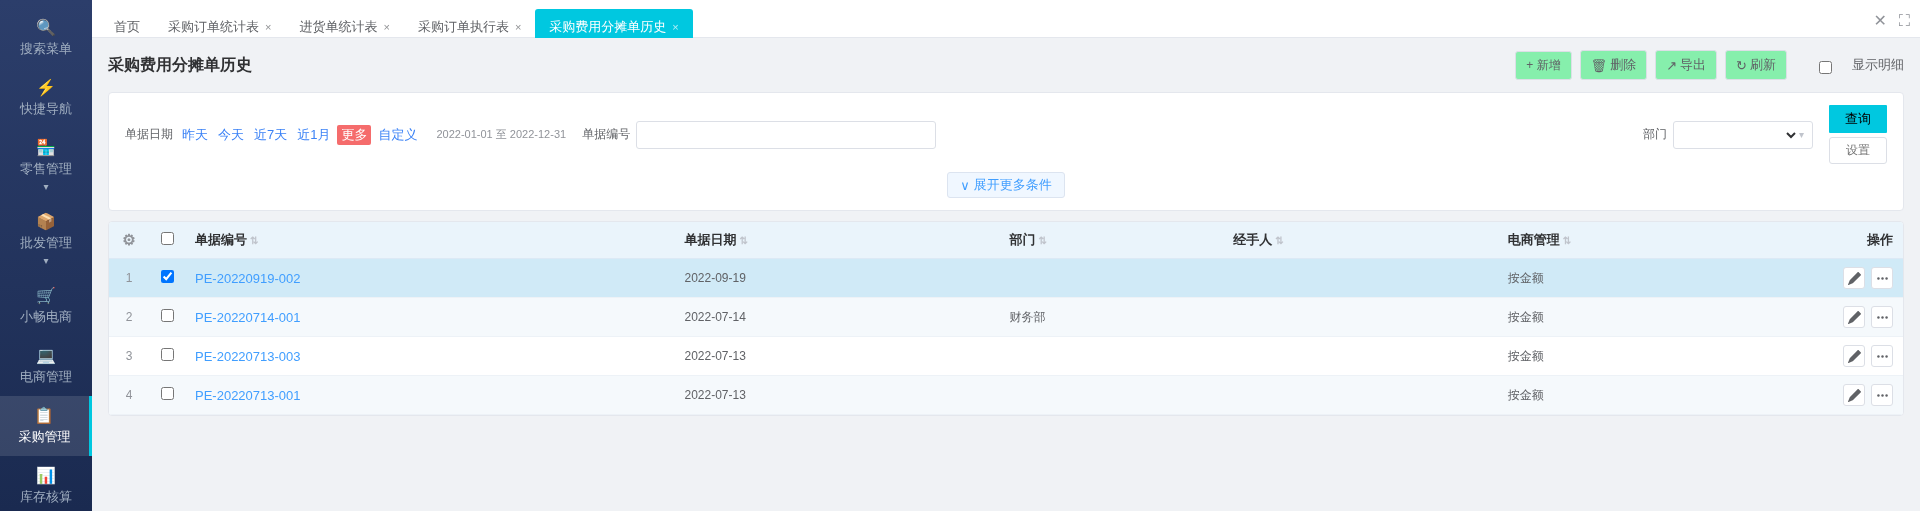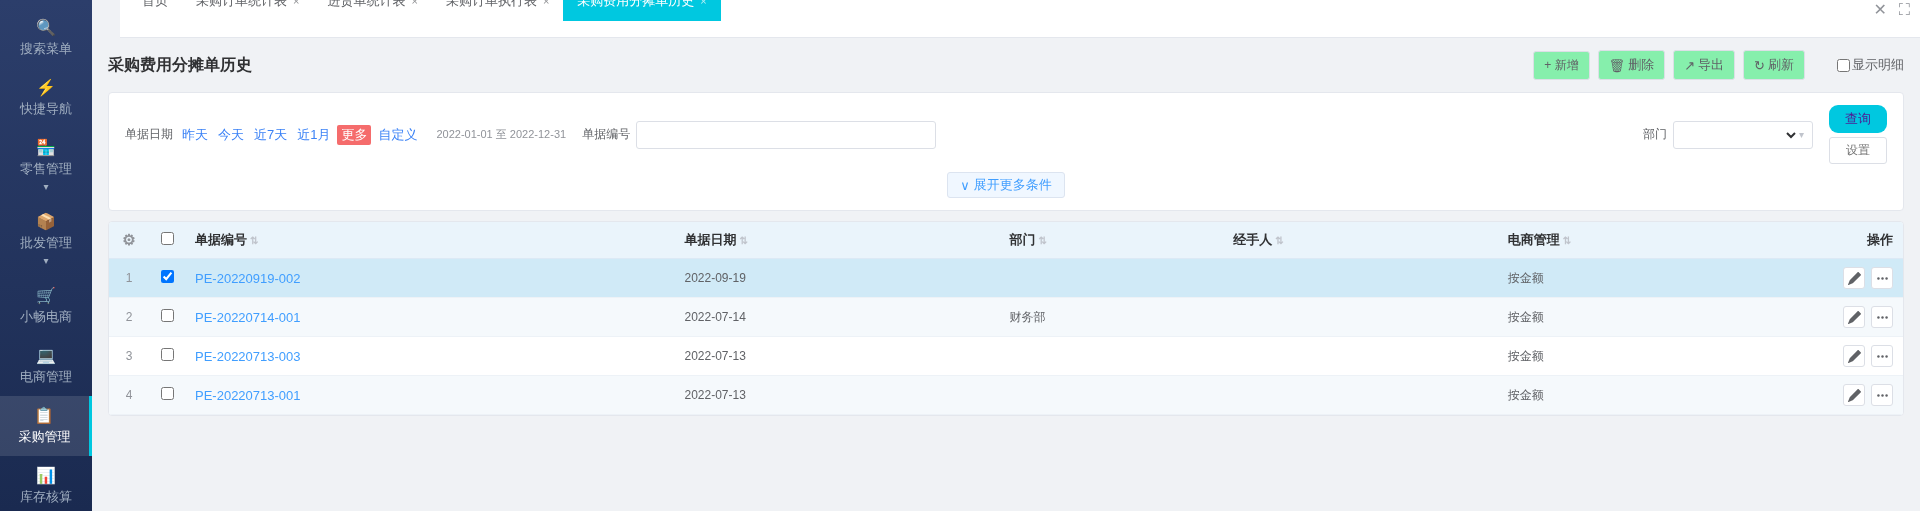--- a/index.html
+++ b/index.html
@@ -38,26 +38,25 @@
       display: flex;
       flex-direction: column;
       background: #f0f2f5;
       overflow: hidden;
     }
 
     
     .tab-bar {
       background: #fff;
       display: flex;
-      align-items: flex-end;
+      align-items: flex-start;
       border-bottom: 1px solid #e4e7ed;
-      padding: 16px 8px;
+      padding: 9px 8px;
       height: 38px;
       flex-shrink: 0;
-      margin-left: 28px;
     }
     .tab {
       padding: 0 14px;
       height: 38px;
       display: flex;
       align-items: center;
       gap: 6px;
       cursor: pointer;
       font-size: 13px;
       color: #606266;
@@ -115,21 +114,21 @@
       align-items: center;
       gap: 3px;
       padding: 5px 10px;
       border: 1px solid #dcdfe6;
       border-radius: 3px;
       background: #86efac;
       cursor: pointer;
       font-size: 12px;
       color: #606266;
     }
-    .show-label-wrap { display: flex; align-items: center; gap: 2px; font-size: 12px; color: #606266; padding-left: 24px; }
+    .show-label-wrap { display: flex; align-items: flex-end; gap: 20px; font-size: 12px; color: #606266; padding-left: 24px; }
     .checkbox-small { width: 13px; height: 13px; cursor: pointer; }
 
     
     .filter-area {
       background: #fff;
       border-radius: 4px;
       padding: 12px 16px;
       margin-bottom: 10px;
       border: 1px solid #e4e7ed;
     }
@@ -193,23 +192,23 @@
     .filter-select {
       border: none;
       outline: none;
       font-size: 12px;
       color: #303133;
       background: transparent;
       flex: 1;
     }
     .query-btn {
       background: #00c8e0;
-      color: #4c1d95;
+      color: #000000;
       border: none;
-      border-radius: 9px;
+      border-radius: 1px;
       padding: 5px 16px;
       cursor: pointer;
       font-size: 13px;
     }
     .settings-btn {
       background: #fff;
       color: #737373;
       border: 1px solid #dcdfe6;
       border-radius: 3px;
       padding: 4px 12px;

